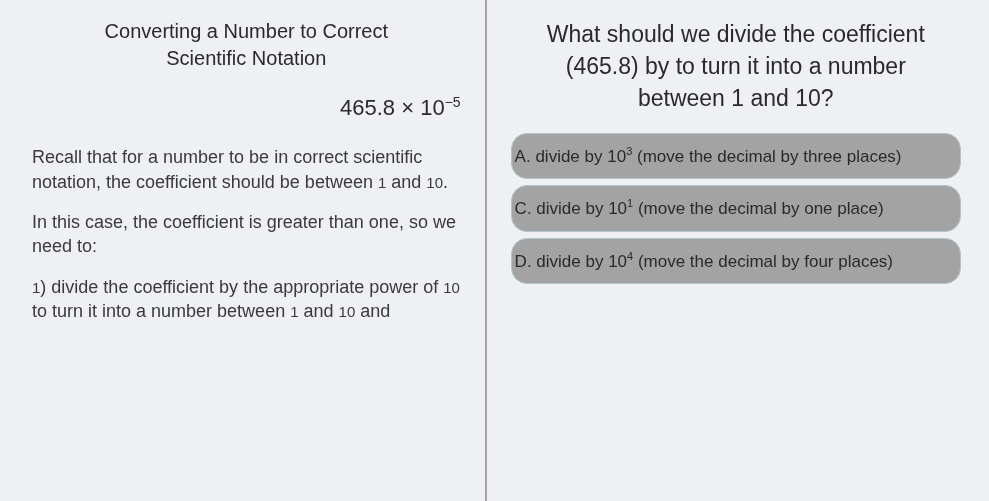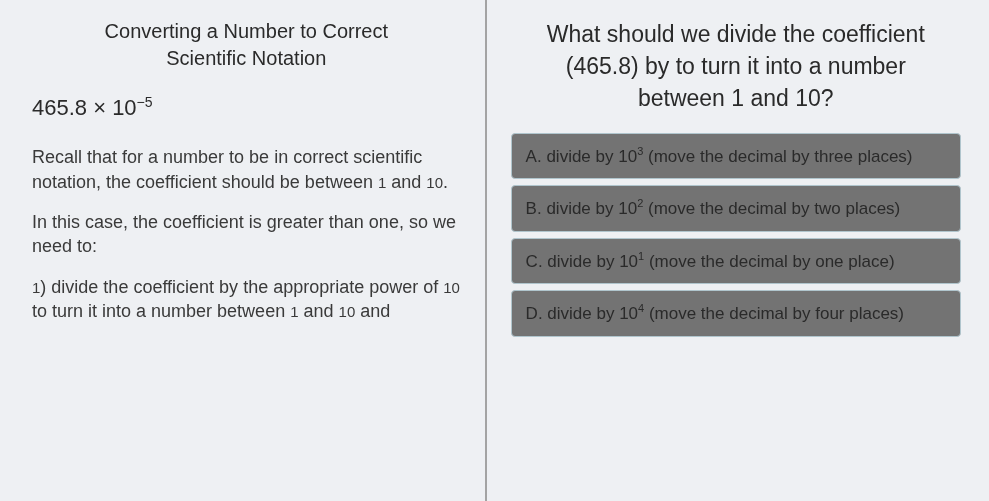--- a/index.html
+++ b/index.html
@@ -37,40 +37,40 @@
     }
     .left-para {
       font-size: 18px;
       line-height: 1.35;
       margin-bottom: 16px;
       color: #3a3a3a;
     }
     .equation {
       font-size: 22px;
       font-weight: 500;
-      text-align: left;
+      text-align: right;
       margin: 22px 0 24px 0;
       color: #2a2a2a;
     }
     .equation sup {
       font-size: 14px;
     }
     .right-question {
       font-size: 23px;
       font-weight: 500;
       text-align: center;
       line-height: 1.4;
       margin-bottom: 18px;
       color: #2a2a2a;
       padding: 0 10px;
     }
     .answer-option {
-      background: #737373;
-      border-radius: 4px;
-      padding: 10px 14px;
+      background: #a3a3a3;
+      border-radius: 16px;
+      padding: 10px 3px;
       margin-bottom: 6px;
       font-size: 17px;
       line-height: 1.35;
       color: #2a2a2a;
       cursor: pointer;
       border: 1px solid #b0c5cd;
     }
     .answer-option sup {
       font-size: 11px;
     }
@@ -103,23 +103,20 @@
   </p>
 </div>
 
 <div class="right-panel">
   <div class="right-question">What should we divide the coefficient (465.8) by to turn it into a number between 1 and 10?</div>
 
   <div class="answer-option">
     <span>A.  divide by 10</span><sup>3</sup><span> (move the decimal by three places)</span>
   </div>
 
-  <div class="answer-option">
-    <span>B.  divide by 10</span><sup>2</sup><span> (move the decimal by two places)</span>
-  </div>
 
   <div class="answer-option">
     <span>C.  divide by 10</span><sup>1</sup><span> (move the decimal by one place)</span>
   </div>
 
   <div class="answer-option">
     <span>D.  divide by 10</span><sup>4</sup><span> (move the decimal by four places)</span>
   </div>
 </div>
 

